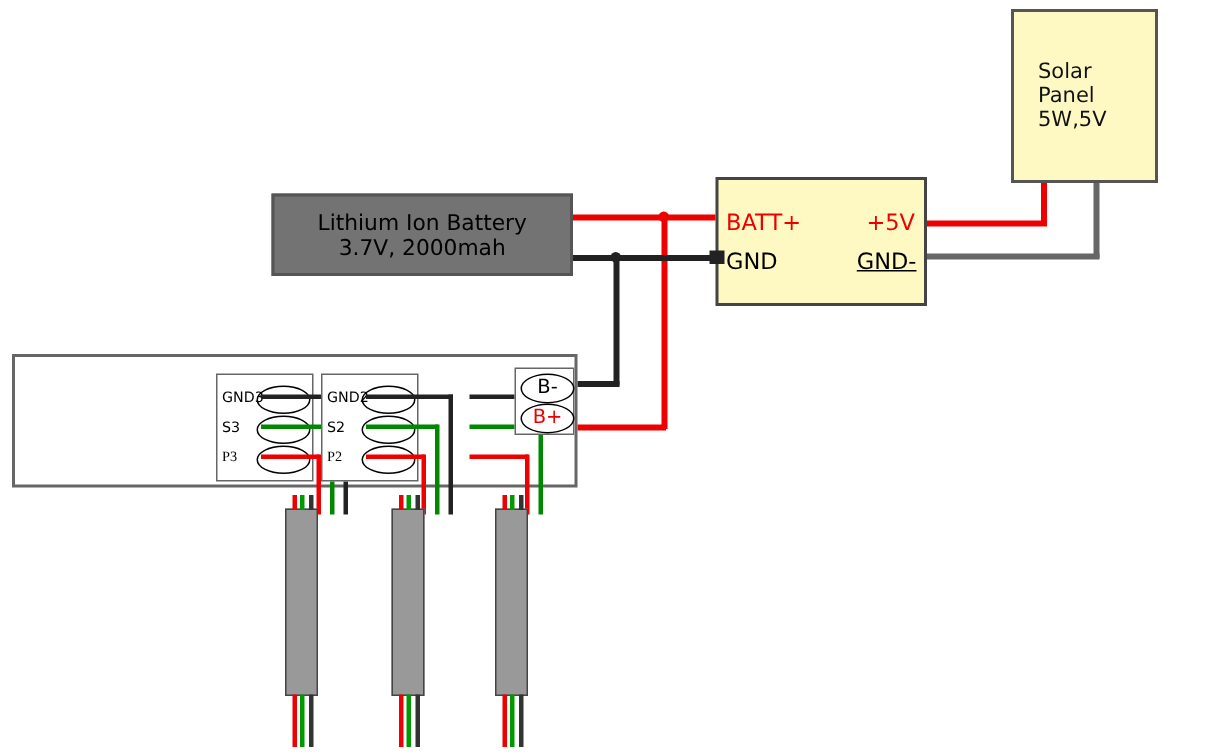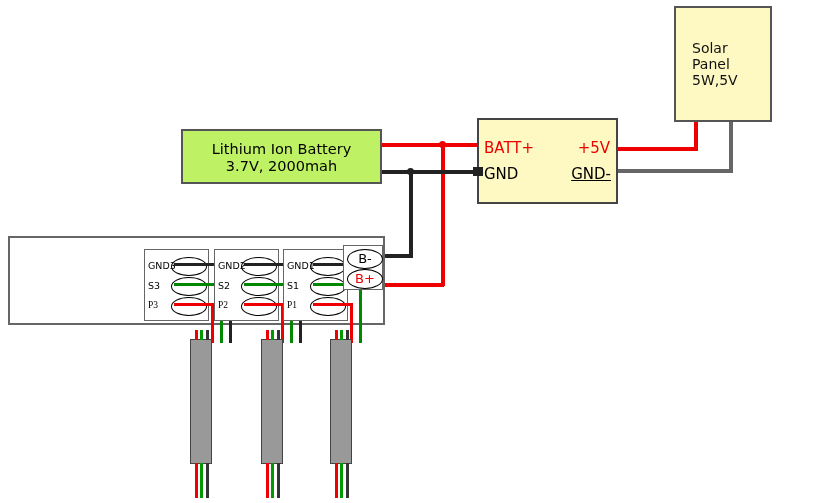--- a/index.html
+++ b/index.html
@@ -30,21 +30,21 @@
     left: 16px; top: 32px;
     font-size: 14px;
     line-height: 16px;
     color: #111111;
     white-space: pre-line;
   }
   
   #battery {
     left: 181px; top: 129px; width: 201px; height: 55px;
     border: 2px solid #555555;
-    background: #bef264;
+    background: #737373;
   }
   #battery .label {
     position: absolute;
     left: 0; right: 0; top: 10px;
     text-align: center;
     font-size: 14.5px;
     line-height: 17px;
     color: #000000;
     white-space: pre-line;
   }
@@ -232,28 +232,20 @@
     <div class="pad r2"></div>
     <div class="pad-label r2">P2</div>
   </div>
   <div class="seg h black-seg" style="left:244px; top:263px; width:58px; height:2.5px;"></div>
   <div class="seg v black-seg" style="left:299px; top:263px; width:2.5px; height:80px;"></div>
   <div class="seg h green-seg" style="left:244px; top:283px; width:48px; height:2.5px;"></div>
   <div class="seg v green-seg" style="left:290px; top:283px; width:2.5px; height:60px;"></div>
   <div class="seg h red-seg" style="left:244px; top:303px; width:39px; height:2.5px;"></div>
   <div class="seg v red-seg" style="left:281px; top:303px; width:2.5px; height:40px;"></div>
 
-  <div class="conn-box" id="conn-1">
-    <div class="pad r0"></div>
-    <div class="pad-label r0">GND1</div>
-    <div class="pad r1"></div>
-    <div class="pad-label r1">S1</div>
-    <div class="pad r2"></div>
-    <div class="pad-label r2">P1</div>
-  </div>
   <div class="seg h black-seg" style="left:313px; top:263px; width:50px; height:2.5px;"></div>
   <div class="seg h green-seg" style="left:313px; top:283px; width:48px; height:2.5px;"></div>
   <div class="seg v green-seg" style="left:359px; top:283px; width:2.5px; height:60px;"></div>
   <div class="seg h red-seg" style="left:313px; top:303px; width:39px; height:2.5px;"></div>
   <div class="seg v red-seg" style="left:350px; top:303px; width:2.5px; height:40px;"></div>
 
   <div class="box" id="bterm-box">
     <div class="bpad" id="bpad-minus">B-</div>
     <div class="bpad" id="bpad-plus">B+</div>
   </div>

